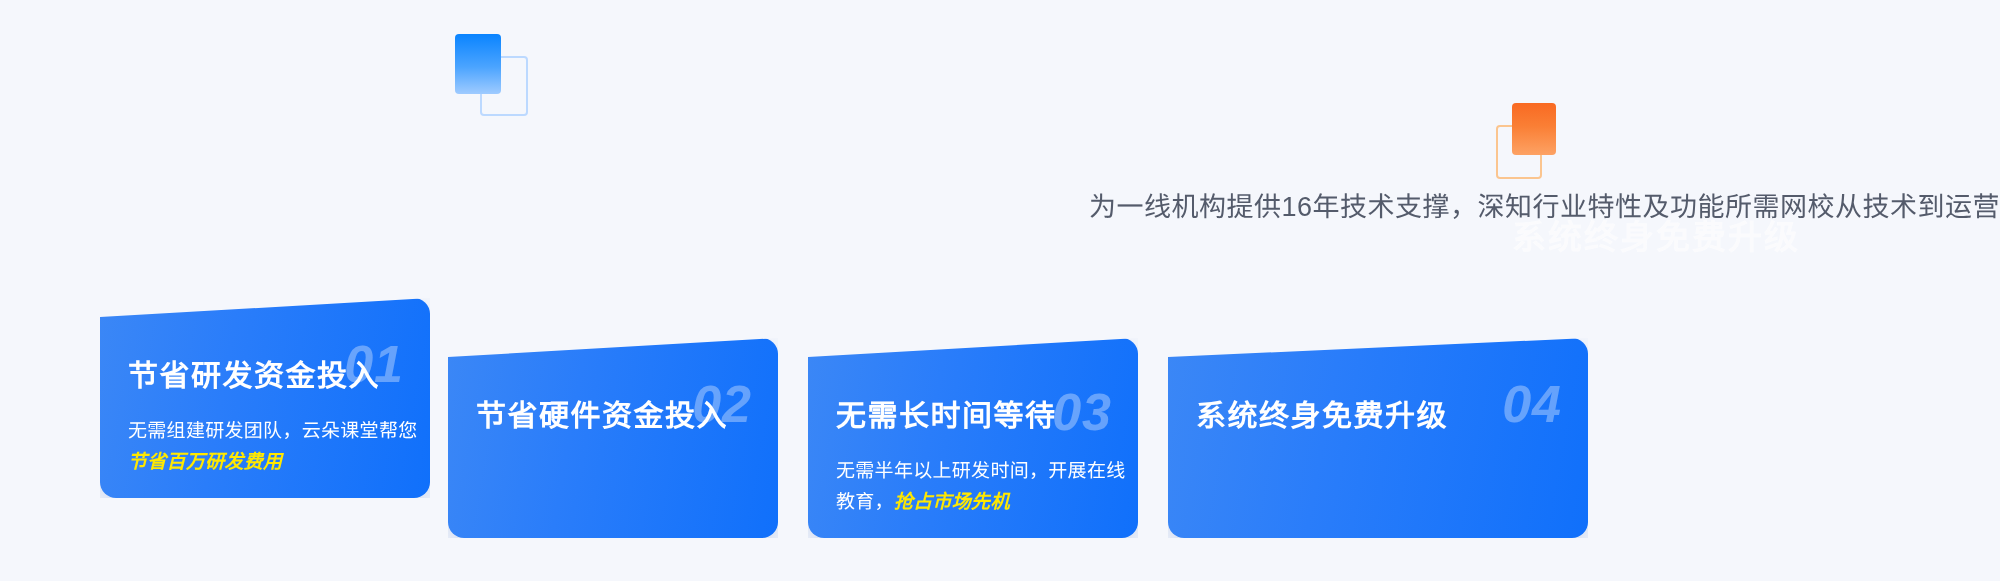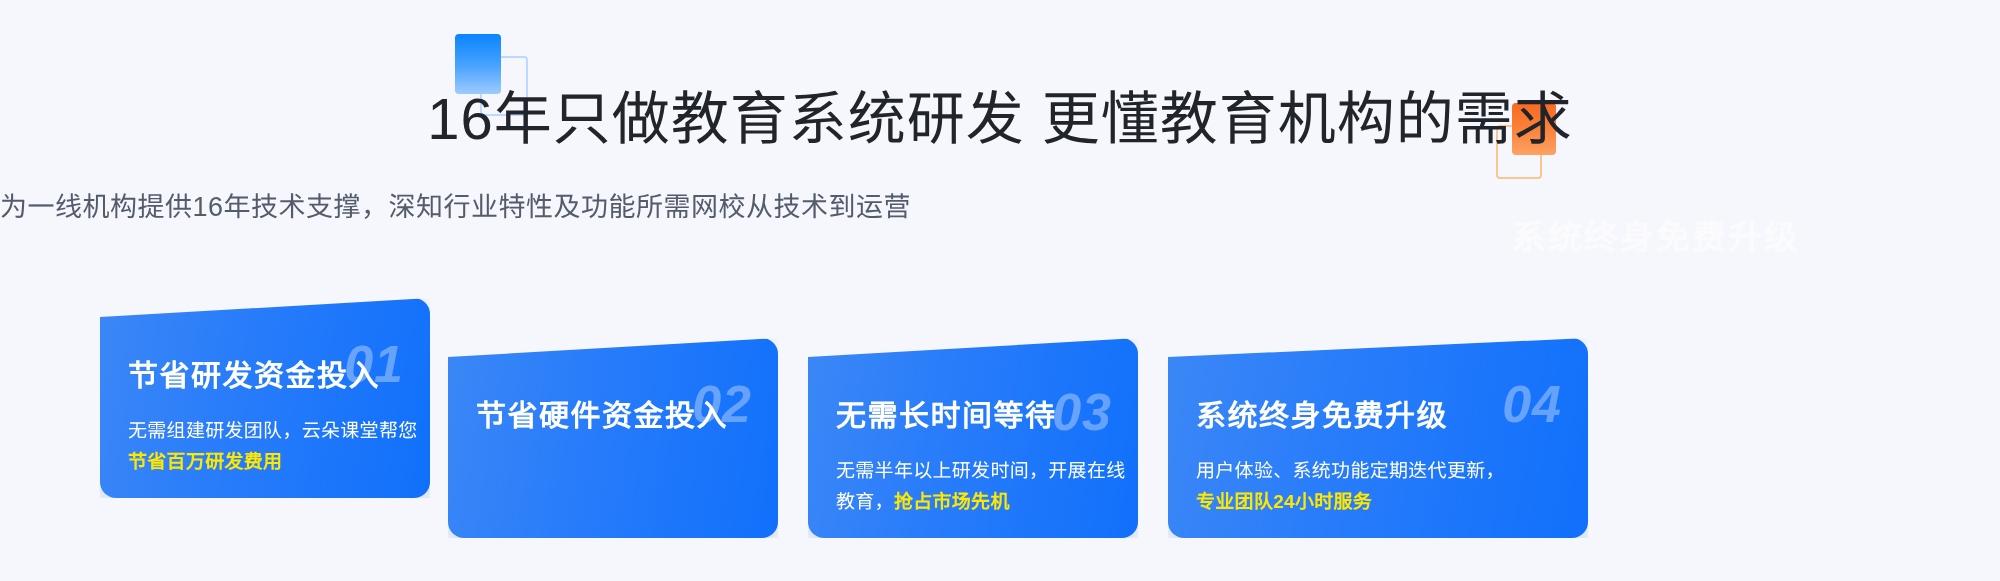--- a/index.html
+++ b/index.html
@@ -90,21 +90,21 @@
     font-weight: 400;
     color: #21242b;
     letter-spacing: 1px;
     z-index: 4;
     white-space: nowrap;
   }
   .subline {
     position: absolute;
     left: 0;
     width: 2000px;
-    text-align: left;
+    text-align: right;
     font-size: 27px;
     line-height: 1.55;
     font-weight: 400;
     color: #545b6b;
     letter-spacing: 0.5px;
     z-index: 4;
     white-space: nowrap;
   }
   .subline-1 { top: 160px; }
   .subline-2 { top: 203px; }
@@ -159,20 +159,21 @@
     position: absolute;
     font-size: 19px;
     line-height: 1.62;
     color: #ffffff;
     font-weight: 400;
     letter-spacing: 0.3px;
   }
   .hl {
     color: #ffe800;
     font-weight: 700;
+    font-style: italic;
   }
 
   
   #card-1 { left: 100px;  top: 298px; width: 330px; height: 200px; }
   #card-1 .card-number { right: 26px; top: 40px; }
   #card-1 .card-title  { left: 28px;  top: 60px; text-align: right; }
   #card-1 .card-body   { left: 28px;  top: 118px; width: 290px; }
 
   
   #card-2 { left: 448px;  top: 338px; width: 330px; height: 200px; }
@@ -195,21 +196,20 @@
 
 <div class="stage">
 
   <div class="deco-sq deco-blue-fill"></div>
   <div class="deco-sq deco-blue-outline"></div>
   <div class="deco-sq deco-orange-fill"></div>
   <div class="deco-sq deco-orange-outline"></div>
 
   <div class="ghost-text">系统终身免费升级</div>
 
-  <h1 class="headline">16年只做教育系统研发 更懂教育机构的需求</h1>
   <p class="subline subline-1">为一线机构提供16年技术支撑，深知行业特性及功能所需网校从技术到运营</p>
 
   <div class="cards">
 
     <div class="card slant" id="card-1">
       <div class="card-inner">
         <div class="card-number">01</div>
         <div class="card-title">节省研发资金投入</div>
         <div class="card-body"><span>无需组建研发团队，云朵课堂帮您</span><span class="hl">节省百万研发费用</span></div>
       </div>
@@ -227,18 +227,17 @@
         <div class="card-number">03</div>
         <div class="card-title">无需长时间等待</div>
         <div class="card-body"><span>无需半年以上研发时间，开展在线教育，</span><span class="hl">抢占市场先机</span></div>
       </div>
     </div>
 
     <div class="card slant" id="card-4">
       <div class="card-inner">
         <div class="card-number">04</div>
         <div class="card-title">系统终身免费升级</div>
-        <div class="card-body"><span>用户体验、系统功能定期迭代更新，</span><span class="hl">专业团队24小时服务</span></div>
       </div>
     </div>
 
   </div>
 </div>
 
 </body></html>

